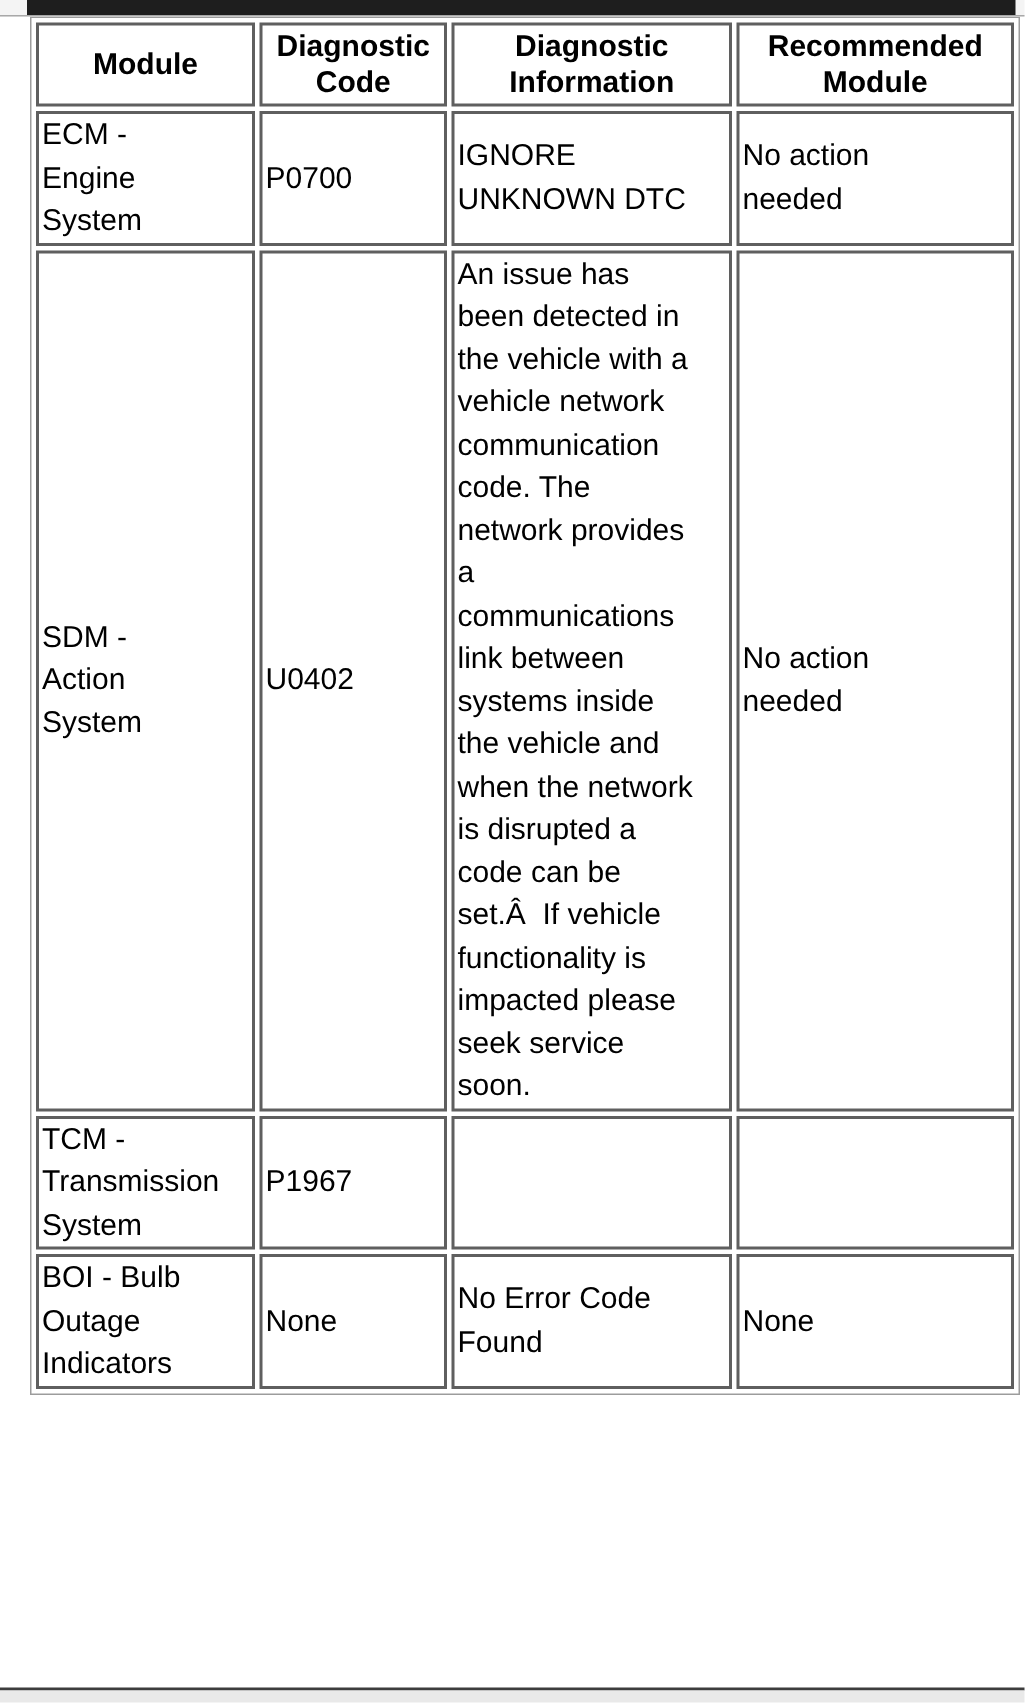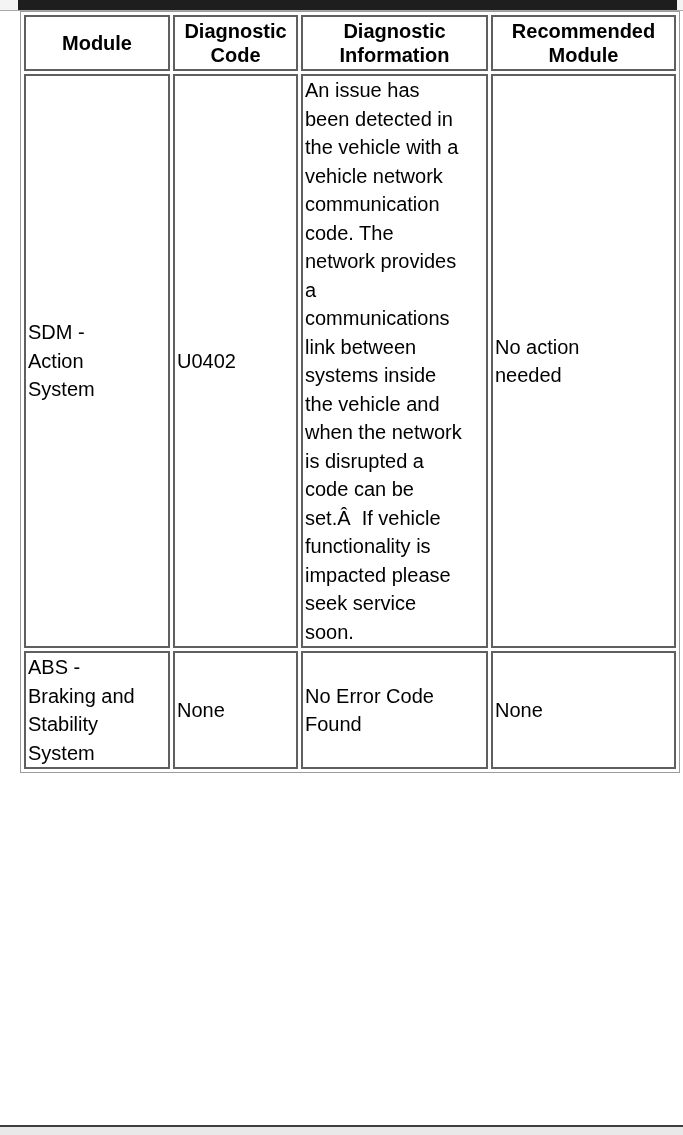--- a/index.html
+++ b/index.html
@@ -75,20 +75,30 @@
           <th>Diagnostic
 Code</th>
           <th>Diagnostic
 Information</th>
           <th>Recommended
 Module</th>
         </tr>
       </thead>
       <tbody>
         <tr>
+          <td>ECM -
+Engine
+System</td>
+          <td>P0700</td>
+          <td>IGNORE
+UNKNOWN DTC</td>
+          <td>No action
+needed</td>
+        </tr>
+        <tr>
           <td>SDM -
 Action
 System</td>
           <td>U0402</td>
           <td>An issue has
 been detected in
 the vehicle with a
 vehicle network
 communication
 code. The
@@ -103,24 +113,31 @@
 code can be
 set.Â&nbsp; If vehicle
 functionality is
 impacted please
 seek service
 soon.</td>
           <td>No action
 needed</td>
         </tr>
         <tr>
-          <td>ABS -
-Braking and
-Stability
+          <td>TCM -
+Transmission
 System</td>
+          <td>P1967</td>
+          <td></td>
+          <td></td>
+        </tr>
+        <tr>
+          <td>BOI - Bulb
+Outage
+Indicators</td>
           <td>None</td>
           <td>No Error Code
 Found</td>
           <td>None</td>
         </tr>
       </tbody>
     </table>
   </div>
 
   <div class="bottom-divider"></div>

